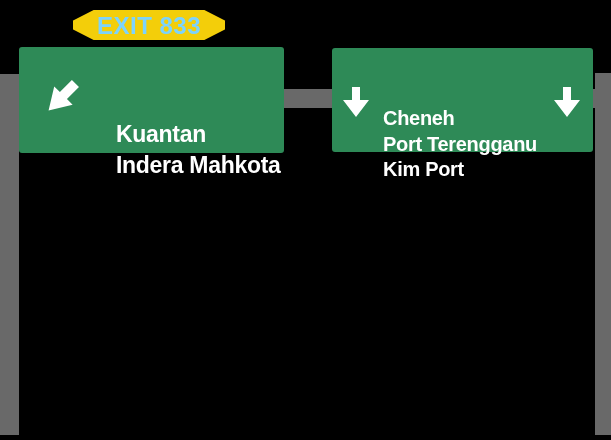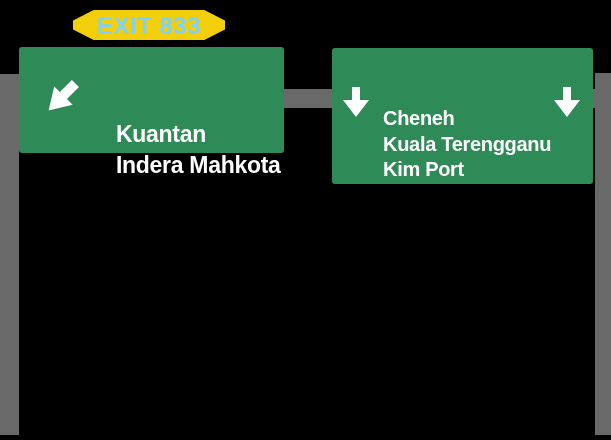--- a/index.html
+++ b/index.html
@@ -39,21 +39,21 @@
   }
 
   
   .sign {
     position: absolute;
     background: #2E8A57;
     border-radius: 3px;
     color: #FFFFFF;
   }
   .sign-left  { left: 19px;  top: 47px; width: 265px; height: 106px; }
-  .sign-right { left: 332px; top: 48px; width: 261px; height: 136px; }
+  .sign-right { left: 332px; top: 48px; width: 261px; height: 104px; }
 
   .sign .lines { position: absolute; font-weight: bold; color: #FFFFFF; }
   .sign-left .lines {
     left: 97px; top: 72px;
     font-size: 23px; line-height: 31px; letter-spacing: -0.3px;
     white-space: nowrap;
   }
   .sign-right .lines {
     left: 51px; top: 58px;
     font-size: 20px; line-height: 25.5px; letter-spacing: -0.3px;
@@ -96,21 +96,21 @@
   </div>
 
   <div class="sign sign-right">
     <span class="arrow-down-l">
       <svg width="26" height="30" viewBox="0 0 26 30">
         <path d="M9,0 h8 v13 h9 L13,30 L0,13 h9 z" fill="#FFFFFF"></path>
       </svg>
     </span>
     <div class="lines">
       <div>Cheneh</div>
-      <div>Kuala Terengganu</div>
+      <div>Port Terengganu</div>
       <div>Kim Port</div>
     </div>
     <span class="arrow-down-r">
       <svg width="26" height="30" viewBox="0 0 26 30">
         <path d="M9,0 h8 v13 h9 L13,30 L0,13 h9 z" fill="#FFFFFF"></path>
       </svg>
     </span>
   </div>
 
 </div>

